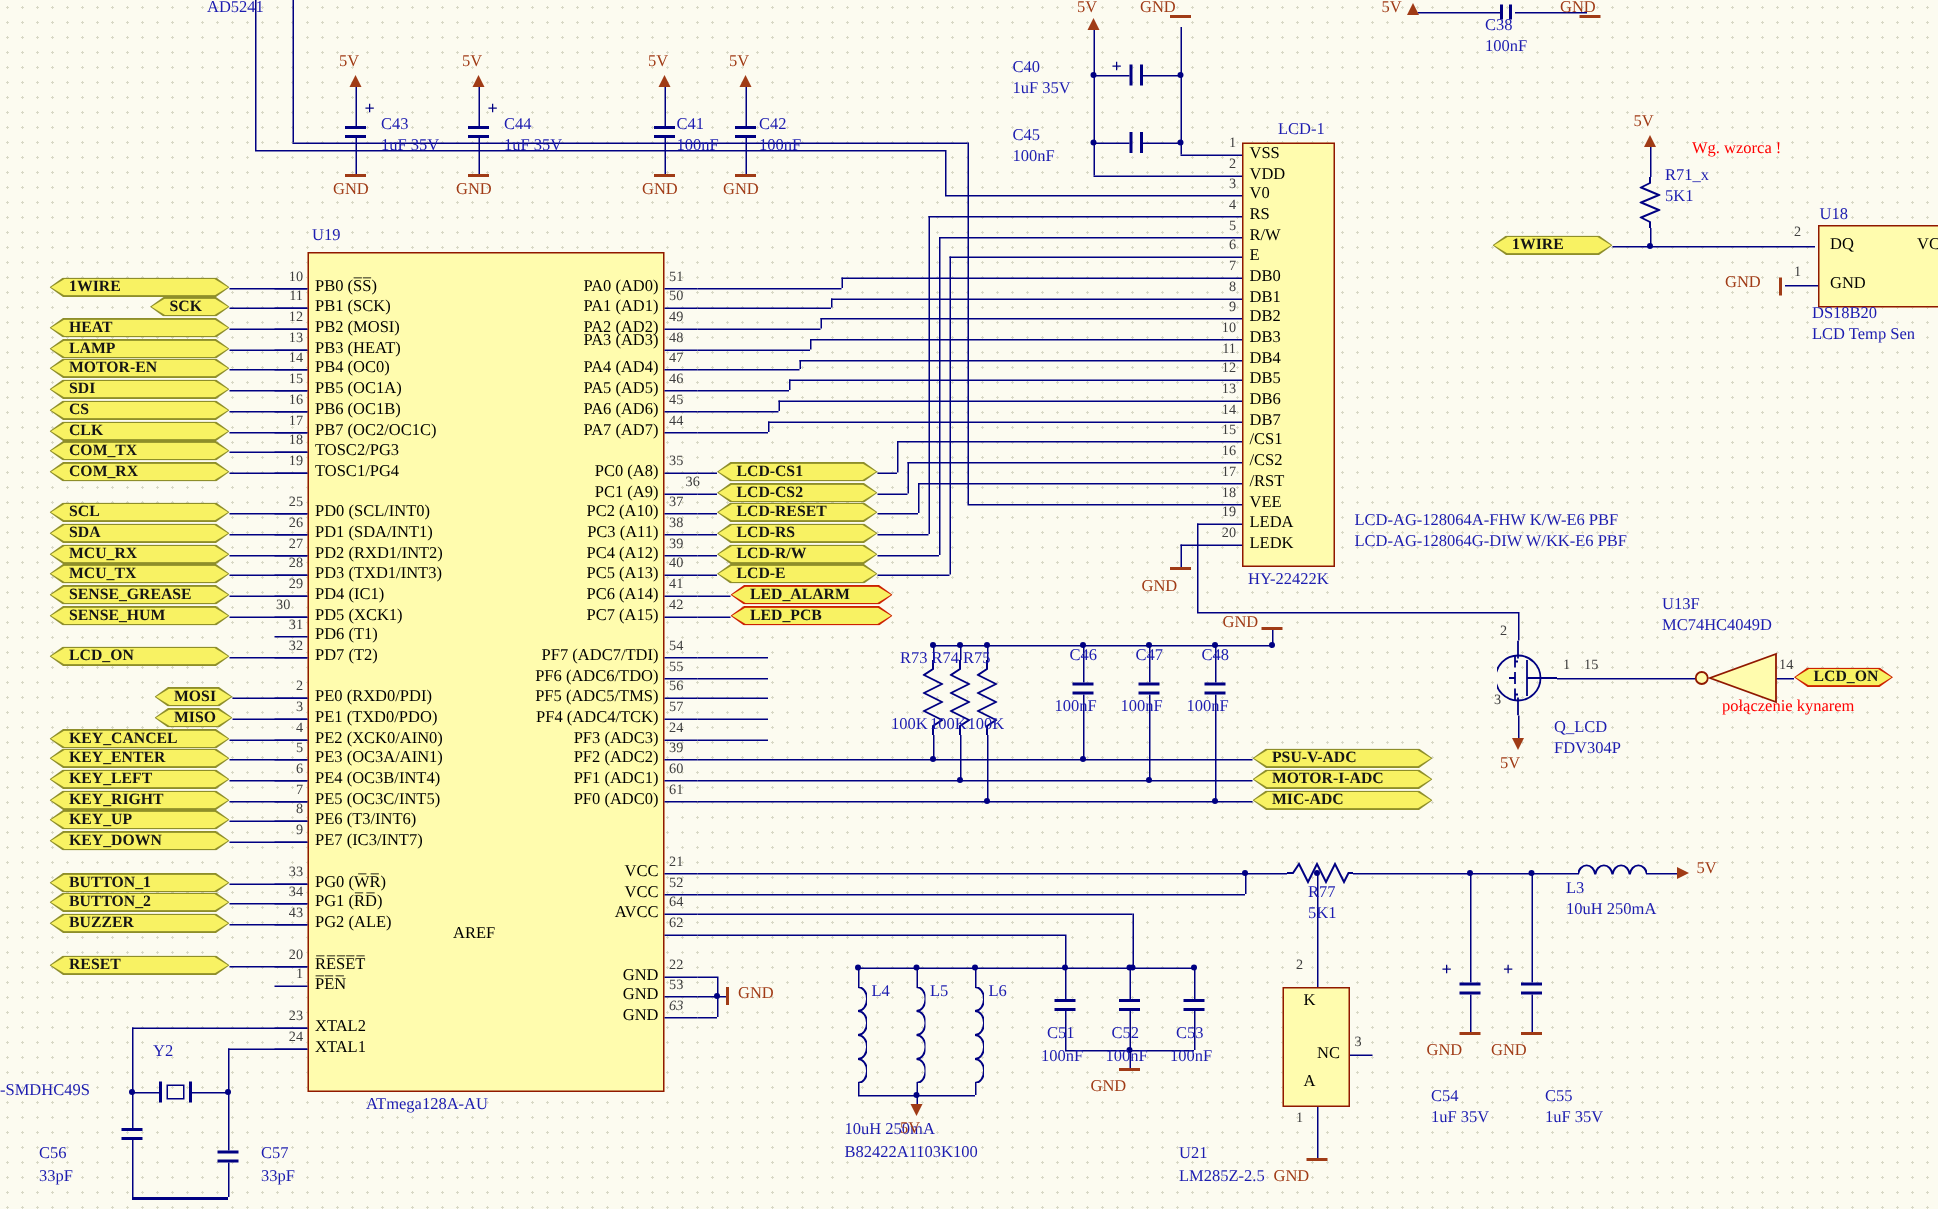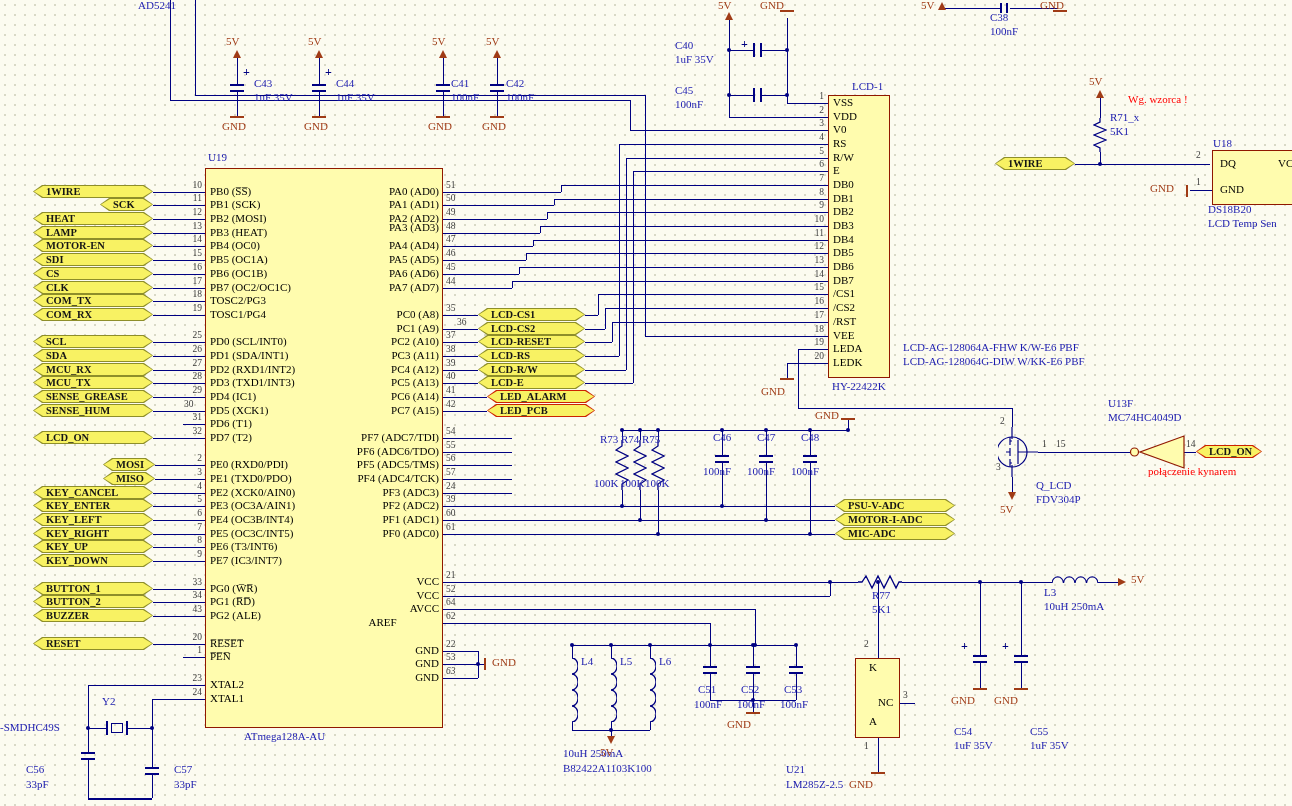--- a/index.html
+++ b/index.html
@@ -641,21 +641,21 @@
     <div class="t c-num" style="left: 446px; top: 571px;">21</div>
     <div class="t c-pin" style="left: 302px; top: 576px; width: 137px; text-align: right;">VCC</div>
     <div class="wh" style="left: 443px; top: 596px; width: 22px;"></div>
     <div class="t c-num" style="left: 446px; top: 585px;">52</div>
     <div class="t c-pin" style="left: 302px; top: 590px; width: 137px; text-align: right;">VCC</div>
     <div class="wh" style="left: 443px; top: 609px; width: 22px;"></div>
     <div class="t c-num" style="left: 446px; top: 598px;">64</div>
     <div class="t c-pin" style="left: 302px; top: 603px; width: 137px; text-align: right;">AVCC</div>
     <div class="wh" style="left: 443px; top: 623px; width: 22px;"></div>
     <div class="t c-num" style="left: 446px; top: 612px;">62</div>
-    <div class="t c-pin" style="left: 314px; top: 617px; width: 137px; text-align: center;">AREF</div>
+    <div class="t c-pin" style="left: 302px; top: 617px; width: 137px; text-align: left;">AREF</div>
     <div class="wh" style="left: 443px; top: 651px; width: 22px;"></div>
     <div class="t c-num" style="left: 446px; top: 640px;">22</div>
     <div class="t c-pin" style="left: 302px; top: 645px; width: 137px; text-align: right;">GND</div>
     <div class="wh" style="left: 443px; top: 664px; width: 22px;"></div>
     <div class="t c-num" style="left: 446px; top: 653px;">53</div>
     <div class="t c-pin" style="left: 302px; top: 658px; width: 137px; text-align: right;">GND</div>
     <div class="wh" style="left: 443px; top: 678px; width: 22px;"></div>
     <div class="t c-num" style="left: 446px; top: 667px; font-style: italic;">63</div>
     <div class="t c-pin" style="left: 302px; top: 672px; width: 137px; text-align: right;">GND</div>
     <div class="icbox" style="left: 828px; top: 95px; width: 62px; height: 283px;"></div>

